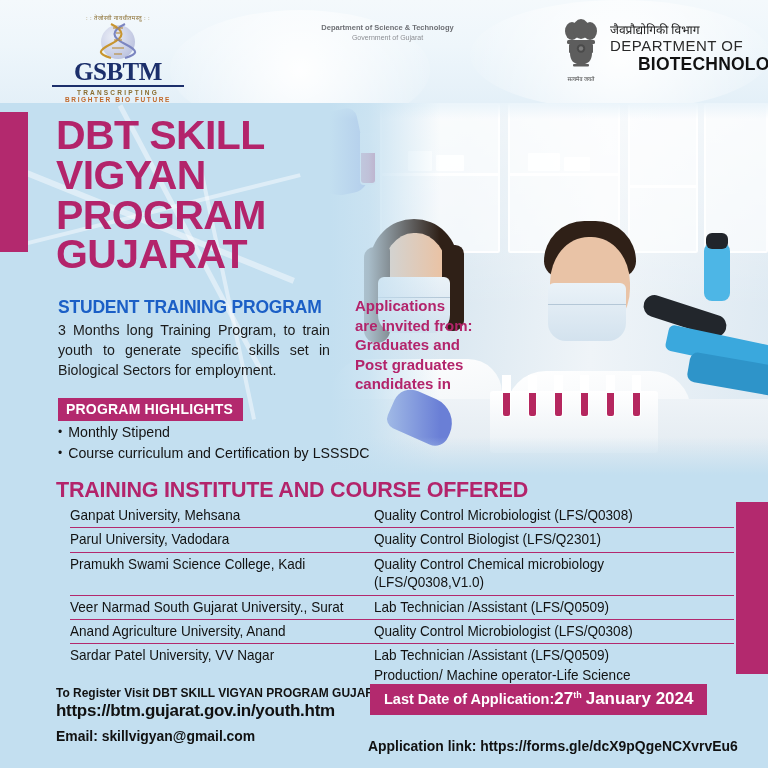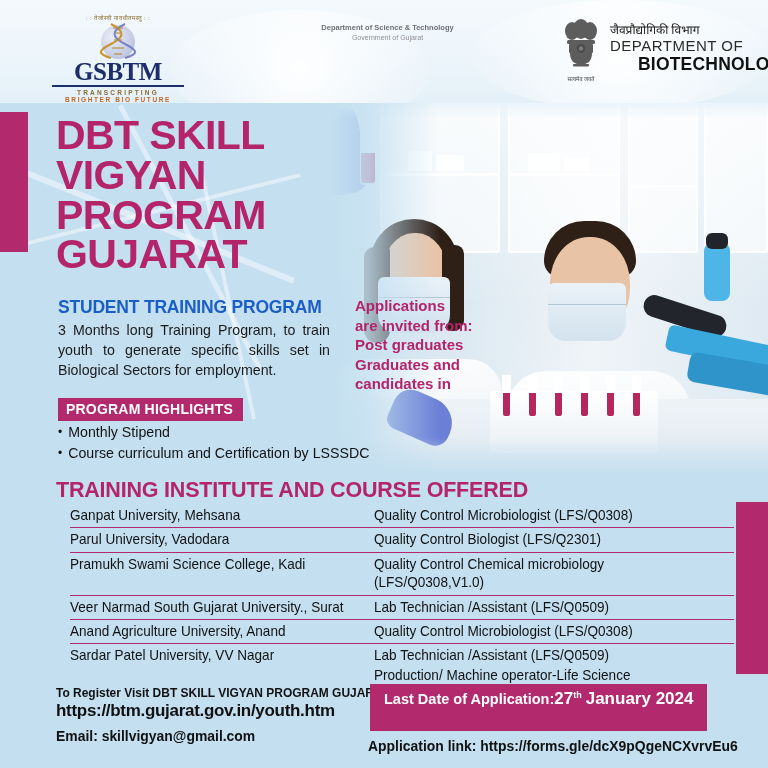--- a/index.html
+++ b/index.html
@@ -179,21 +179,21 @@
   .tc-course div + div { margin-top: 1px; }
 
   
   #footer-left { position: absolute; left: 56px; top: 686px; width: 330px; }
   .f-line1 { font-size: 12.6px; font-weight: bold; color: #111; transform: scaleX(.95); transform-origin: left center; white-space: nowrap; }
   .f-line2 { font-size: 17px; font-weight: bold; color: #111; letter-spacing: -.3px; margin-top: 1px; }
   .f-line3 { font-size: 14.5px; font-weight: bold; color: #111; margin-top: 7px; transform: scaleX(.96); transform-origin: left center; }
 
   #lastdate-badge {
     position: absolute; left: 370px; top: 684px;
-    background: #b3296e; color: #ffffff; padding: 5px 14px 22px;
+    background: #b3296e; color: #ffffff; padding: 5px 14px 6px;
     font-size: 14.5px; font-weight: bold; white-space: nowrap;
   }
   #lastdate-badge .ld-label { font-weight: bold; }
   #lastdate-badge .ld-date { font-size: 17px; }
   #lastdate-badge sup { font-size: 9px; vertical-align: super; }
 
   #applink {
     position: absolute; left: 368px; top: 738px;
     font-size: 14.5px; font-weight: bold; color: #111;
     transform: scaleX(.96); transform-origin: left center; white-space: nowrap;
@@ -354,22 +354,22 @@
 
   <div id="highlights-badge">PROGRAM HIGHLIGHTS</div>
   <ul id="highlights-list">
     <li>Monthly Stipend</li>
     <li>Course curriculum and Certification by LSSSDC</li>
   </ul>
 
   <div id="applications">
     <span>Applications</span>
     <span>are invited from:</span>
+    <span>Graduates and</span>
     <span>Post graduates</span>
-    <span>Graduates and</span>
     <span>candidates in</span>
   </div>
 
   <div id="table-heading">TRAINING INSTITUTE AND COURSE OFFERED</div>
   <div id="table">
 
     <div class="trow">
       <div class="tc-inst">Ganpat University, Mehsana</div>
       <div class="tc-course">
         <div>Quality Control Microbiologist (LFS/Q0308)</div>

